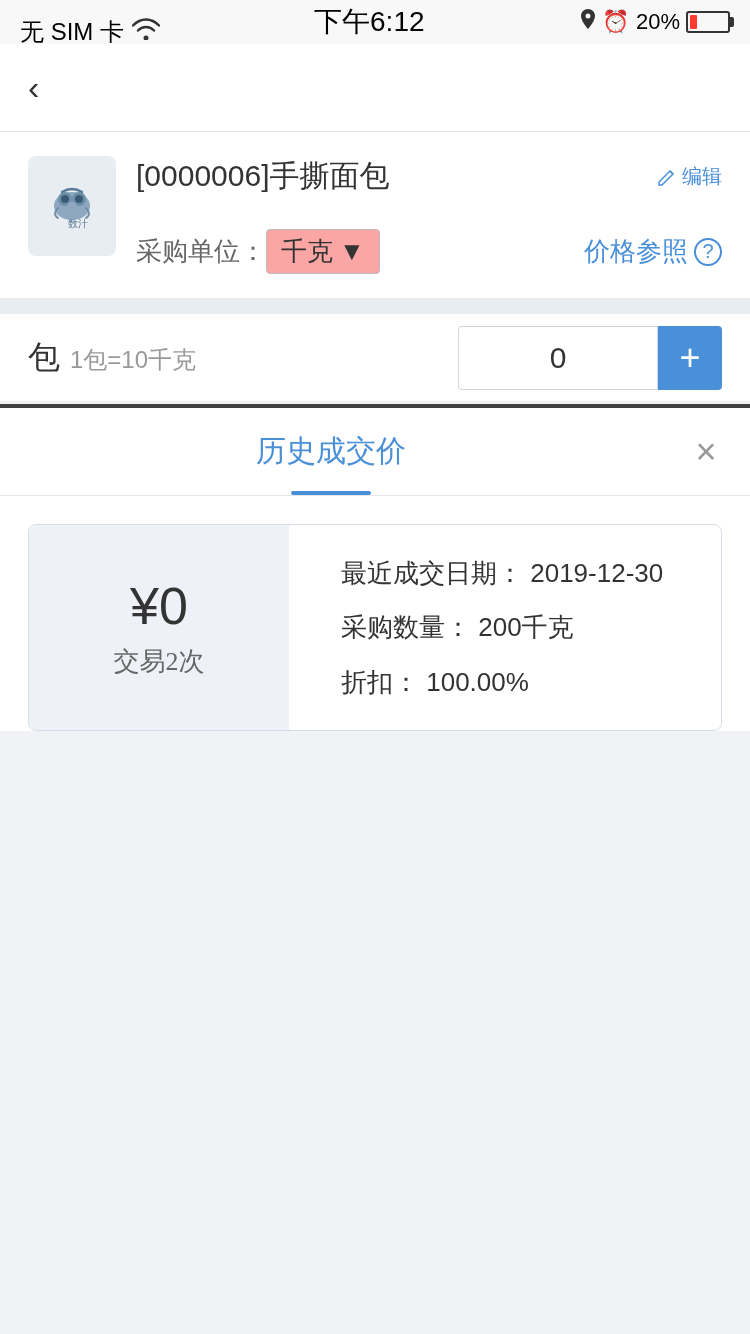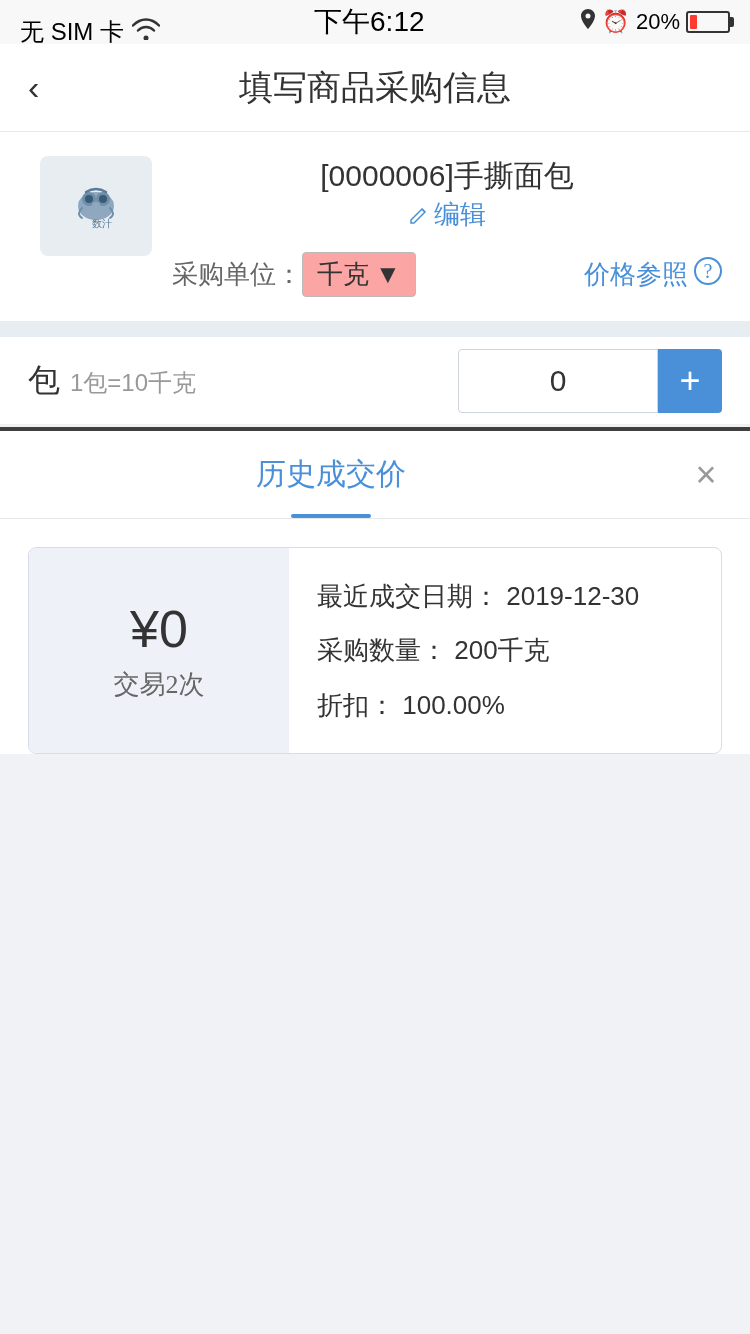--- a/index.html
+++ b/index.html
@@ -82,51 +82,49 @@
     
     .product-card {
       width: 750px;
       background: #ffffff;
       padding: 24px 28px;
       display: flex;
       align-items: flex-start;
       gap: 20px;
     }
     .product-image {
-      width: 112px;
+      width: 88px;
       height: 100px;
       background: #e8edf2;
       border-radius: 8px;
       display: flex;
       align-items: center;
       justify-content: center;
       flex-shrink: 0;
-      margin-left: 12px;
     }
     .owl-icon {
       font-size: 40px;
       color: #8fa0b0;
     }
     .product-info {
       flex: 1;
     }
     .product-header {
       display: flex;
       align-items: center;
       justify-content: space-between;
-      margin-bottom: 20px;
-      flex-direction: column;
+      margin-bottom: 32px;
     }
     .product-name {
       font-size: 30px;
       color: #333;
       font-weight: 500;
     }
     .edit-link {
-      font-size: 26px;
+      font-size: 20px;
       color: #4a90d9;
       display: flex;
       align-items: center;
       gap: 4px;
       cursor: pointer;
     }
     .product-unit-row {
       display: flex;
       align-items: center;
       justify-content: space-between;
@@ -144,24 +142,23 @@
       font-size: 26px;
       color: #333;
       gap: 6px;
       background: #fca5a5;
       cursor: pointer;
     }
     .price-ref {
       font-size: 26px;
       color: #4a90d9;
       display: flex;
-      align-items: flex-start;
+      align-items: center;
       gap: 6px;
       cursor: pointer;
-      font-family: Liberation Serif, serif;
     }
     .price-ref-circle {
       width: 28px;
       height: 28px;
       border-radius: 50%;
       border: 2px solid #4a90d9;
       display: inline-flex;
       align-items: center;
       justify-content: center;
       font-size: 20px;
@@ -315,20 +312,21 @@
       flex: 1;
       padding: 30px 28px;
       display: flex;
       flex-direction: column;
       gap: 18px;
     }
     .history-detail-row {
       font-size: 26px;
       color: #333;
       line-height: 1.4;
+      margin-left: 24px;
     }
 
     
     .white-space {
       width: 750px;
       background: #f0f2f5;
       flex: 1;
     }
   </style>
 </head>
@@ -355,21 +353,20 @@
     <span>⏰</span>
     <span>20%</span>
     <span class="battery-icon">
       <span class="battery-fill"></span>
     </span>
   </div>
 </div>
 
 <div class="nav-bar">
   <div class="nav-back">‹</div>
-  <div class="nav-title">填写商品采购信息</div>
 </div>
 
 <div class="product-card">
   <div class="product-image">
     <span class="owl-icon">
       <svg width="60" height="60" viewBox="0 0 60 60" fill="none">
         <ellipse cx="30" cy="34" rx="18" ry="14" fill="#8fa8c0"></ellipse>
         <circle cx="23" cy="27" r="7" fill="#6d8fa8"></circle>
         <circle cx="37" cy="27" r="7" fill="#6d8fa8"></circle>
         <circle cx="23" cy="27" r="4" fill="#3a5a78"></circle>

